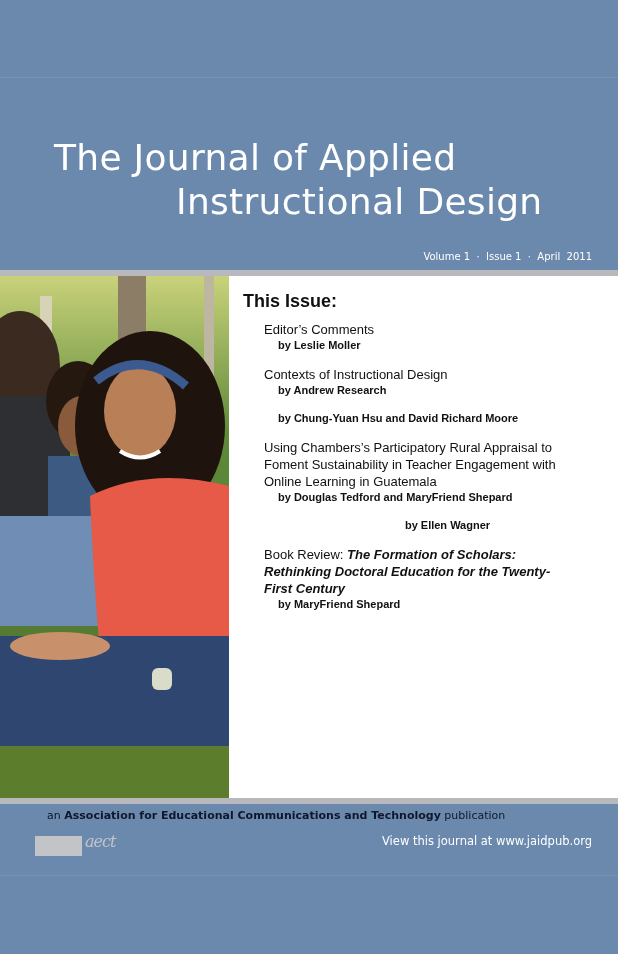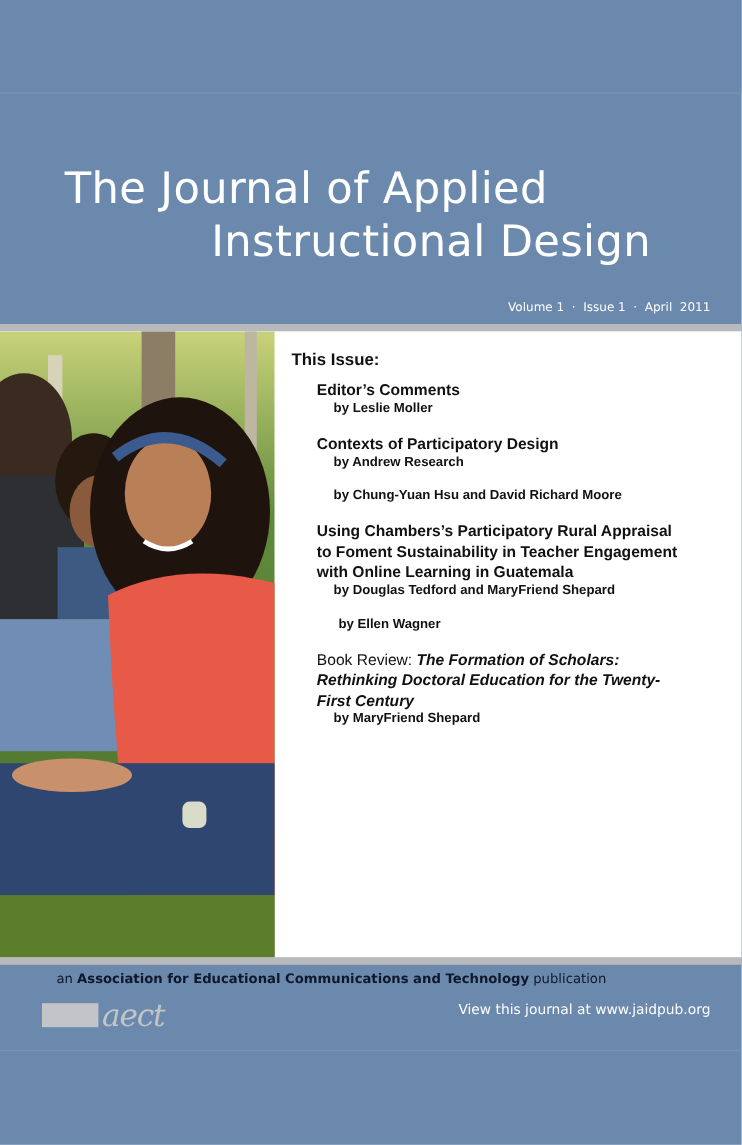--- a/index.html
+++ b/index.html
@@ -12,33 +12,33 @@
     .top-band { position: absolute; left: 0; top: 0; width: 618px; height: 77px; background: #6b89ad; }
     .top-line { position: absolute; left: 0; top: 77px; width: 618px; height: 1px; background: #7893b5; }
     .title { position: absolute; color: #fff; font-size: 36px; line-height: 40px; letter-spacing: 0.3px; white-space: nowrap; }
     .title.l1 { left: 54px; top: 138px; text-align: center; }
     .title.l2 { left: 176px; top: 182px; }
     .issue-line { position: absolute; right: 26px; top: 251px; color: #fff; font-size: 10px; white-space: pre; }
     .gray-bar { position: absolute; left: 0; top: 270px; width: 618px; height: 6px; background: #b7b9bc; }
     .content-area { position: absolute; left: 0; top: 276px; width: 618px; height: 522px; background: #fff; }
     .photo { position: absolute; left: 0; top: 276px; width: 229px; height: 522px; overflow: hidden; }
     .toc { position: absolute; left: 243px; top: 291px; width: 370px; color: #111; font-family: "Liberation Sans", sans-serif; }
-    .toc-heading { font-weight: bold; font-size: 14px; margin-bottom: 9px; }
+    .toc-heading { font-weight: bold; font-size: 18px; margin-bottom: 9px; }
     .toc-item { margin-left: 21px; margin-bottom: 13px; }
     .toc-title { font-size: 13px; line-height: 17px; }
-    .toc-title.bold { font-weight: bold; }
+    .toc-title.bold { font-weight: normal; }
     .toc-author { font-size: 11px; font-weight: bold; margin-left: 14px; line-height: 15px; }
-    .toc-author.extra { margin-left: 18px; margin-top: 3px; }
+    .toc-author.extra { margin-left: 18px; margin-top: 3px; text-align: center; }
     .italic { font-style: italic; font-weight: bold; }
     .bottom-bar { position: absolute; left: 0; top: 798px; width: 618px; height: 6px; background: #b7b9bc; }
     .footer-text { position: absolute; left: 23px; top: 809px; color: #0f172a; font-size: 11px; white-space: nowrap; margin-left: 24px; }
     .footer-text b { font-weight: bold; }
     .logo { position: absolute; left: 35px; top: 834px; height: 22px; width: 100px; }
     .logo-bar { position: absolute; left: 0; top: 2px; width: 47px; height: 20px; background: #c3c4c7; }
-    .logo-text { position: absolute; left: 50px; top: -2px; font-family: "DejaVu Serif", serif; font-style: italic; font-size: 26px; color: #c3c4c7; letter-spacing: -1px; }
+    .logo-text { position: absolute; left: 50px; top: -2px; font-family: "DejaVu Serif", serif; font-style: italic; font-size: 16px; color: #c3c4c7; letter-spacing: -1px; }
     .view-link { position: absolute; right: 26px; top: 834px; color: #fff; font-size: 11.5px; }
     .foot-line { position: absolute; left: 0; top: 875px; width: 618px; height: 1px; background: #7893b5; }
   </style>
 </head>
 <body>
 
 <div class="top-band"></div>
 <div class="top-line"></div>
 
 <div class="title l1">The Journal of Applied</div>
@@ -81,21 +81,21 @@
 
 <div class="toc">
   <div class="toc-heading">This Issue:</div>
 
   <div class="toc-item">
     <div class="toc-title bold">Editor’s Comments</div>
     <div class="toc-author">by Leslie Moller</div>
   </div>
 
   <div class="toc-item">
-    <div class="toc-title bold">Contexts of Participatory Design</div>
+    <div class="toc-title bold">Contexts of Instructional Design</div>
     <div class="toc-author">by Andrew Research</div>
   </div>
 
   <div class="toc-item" style="width:310px">
     <div class="toc-author">by Chung-Yuan Hsu and David Richard Moore</div>
   </div>
 
   <div class="toc-item" style="width:305px">
     <div class="toc-title bold">Using Chambers’s Participatory Rural Appraisal to Foment Sustainability in Teacher Engagement with Online Learning in Guatemala</div>
     <div class="toc-author">by Douglas Tedford and MaryFriend Shepard</div>

